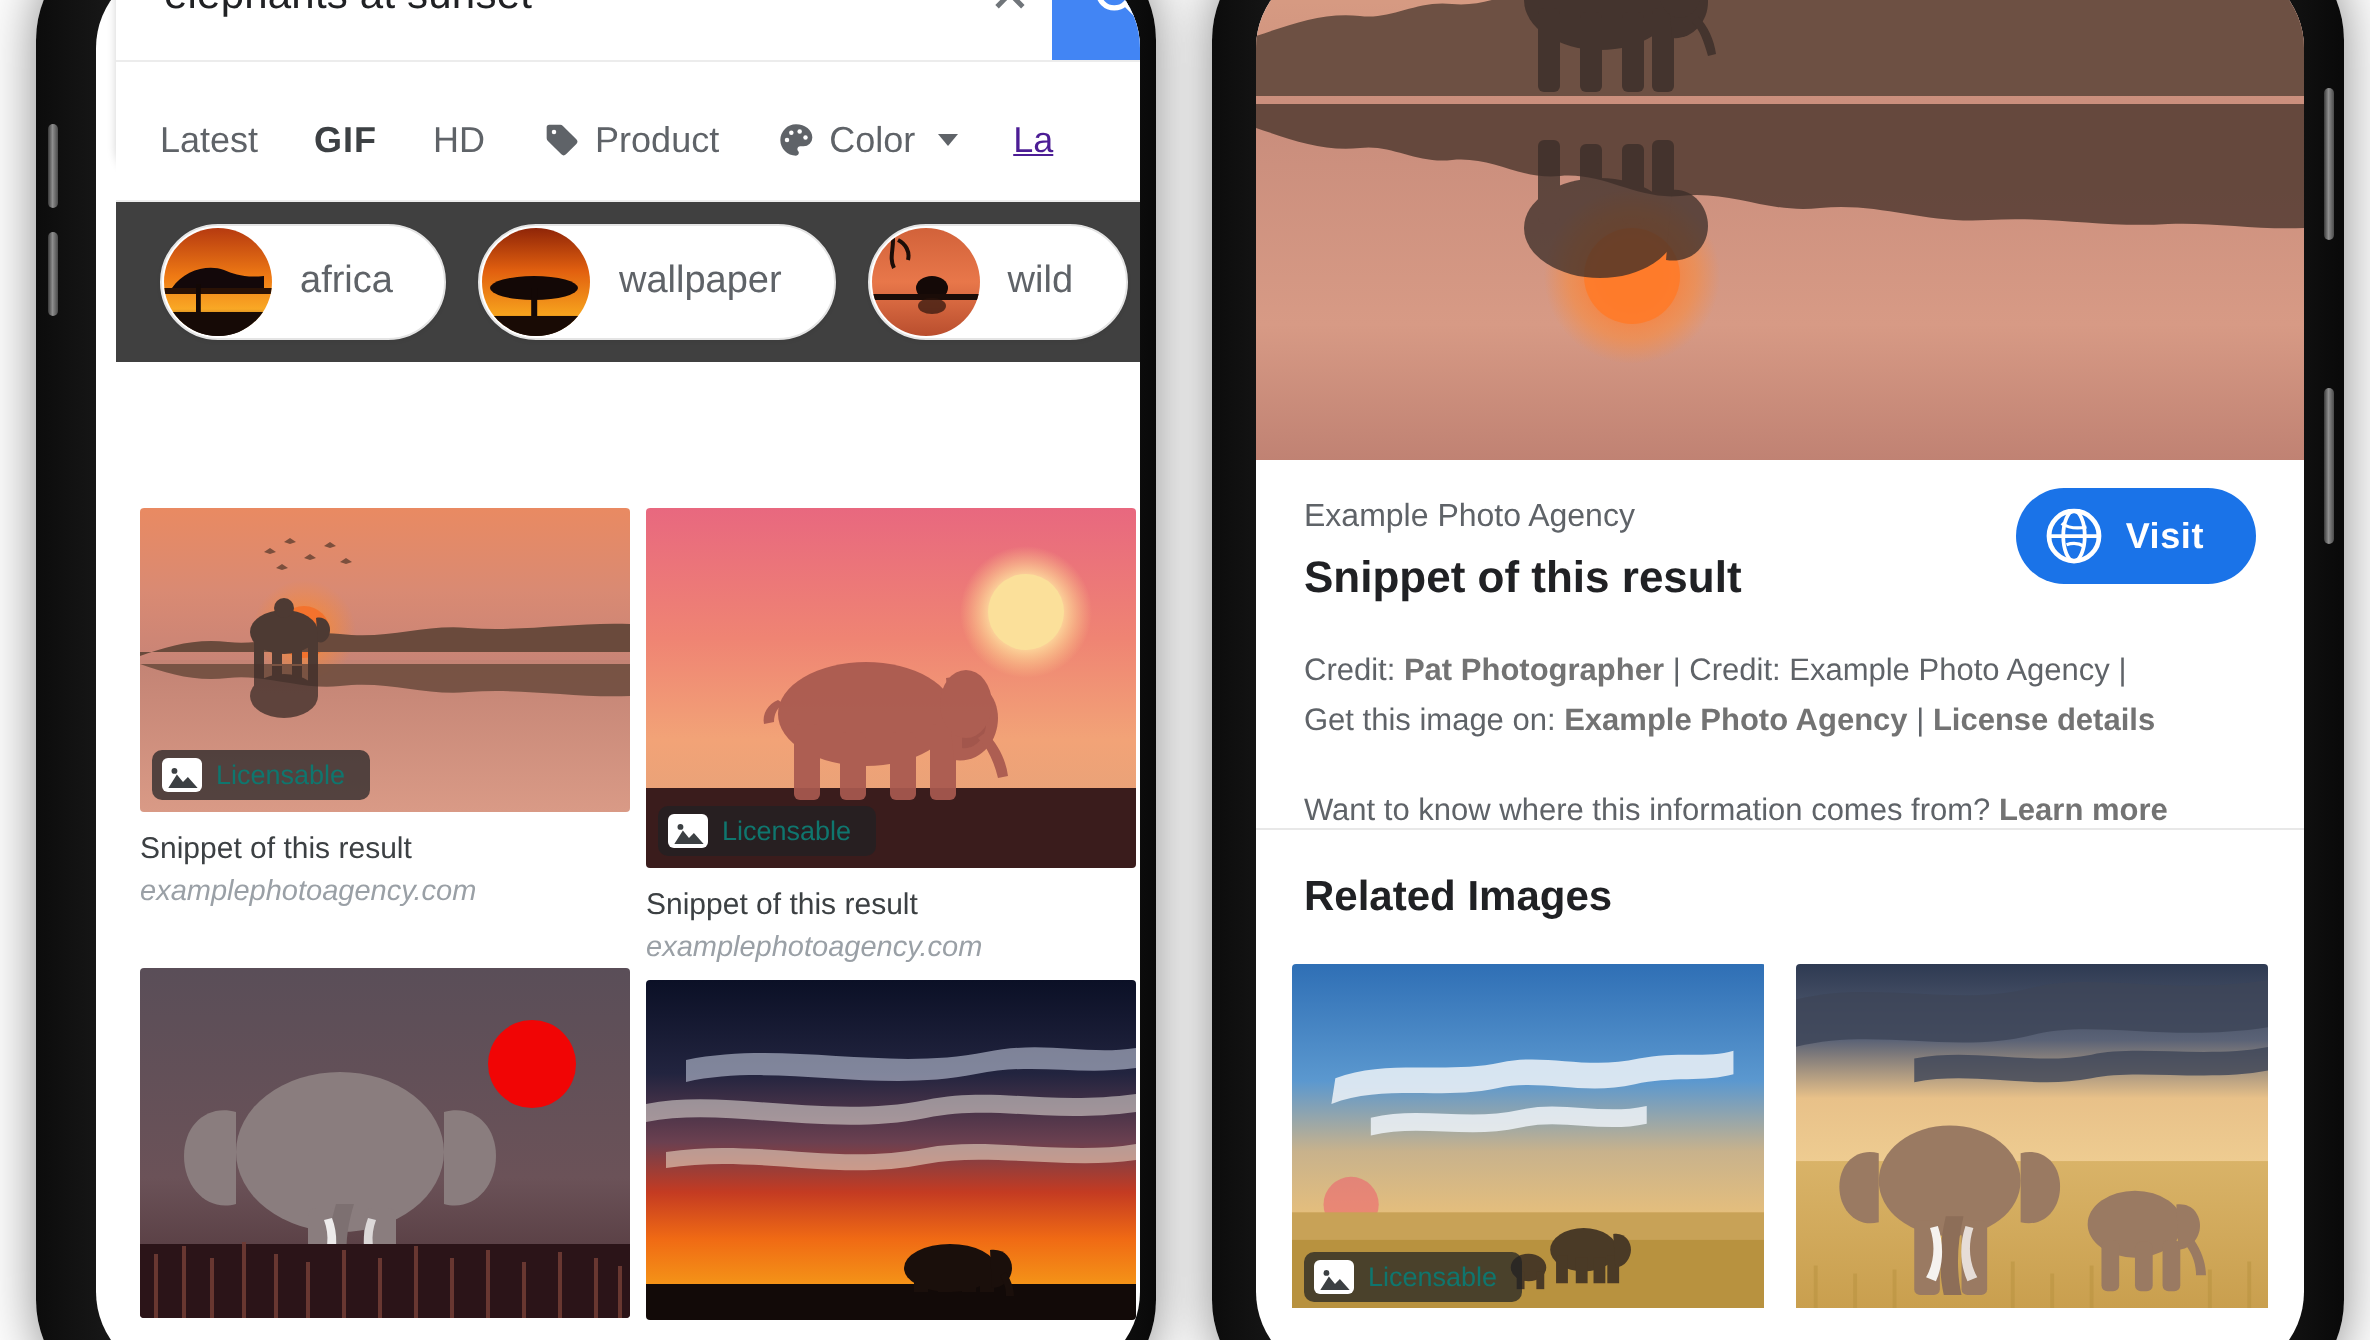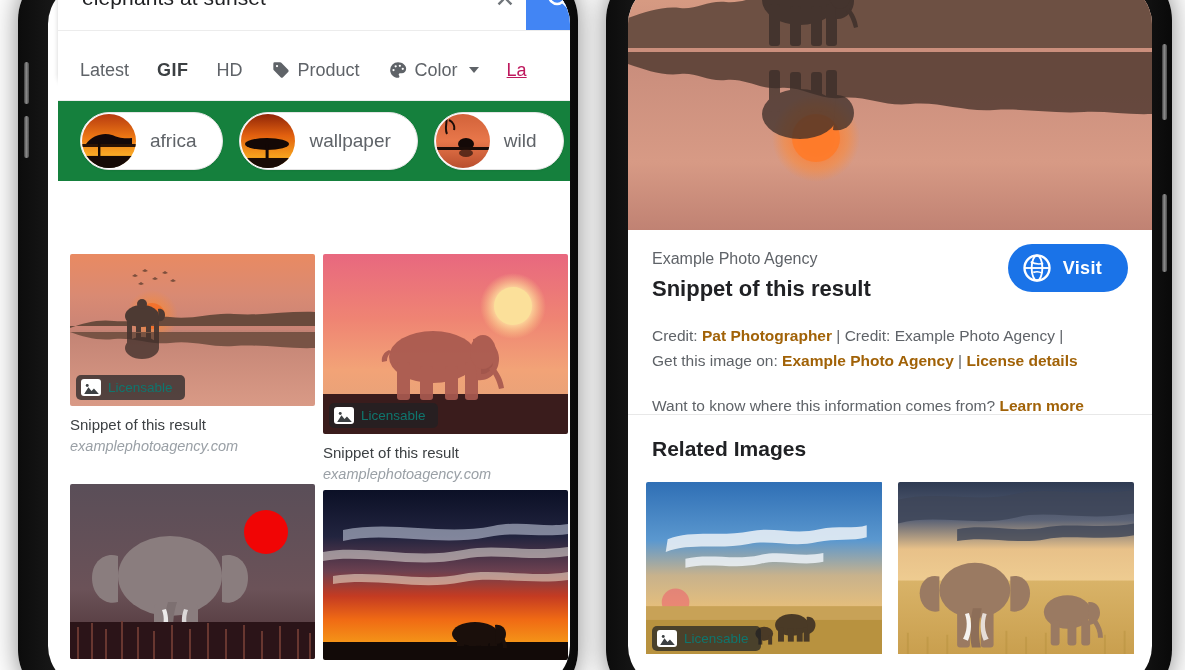--- a/index.html
+++ b/index.html
@@ -48,21 +48,21 @@
 
   .filters{position:absolute;left:10px;right:-22px;top:58px;height:60px;background:#fff;
       display:flex;align-items:center;padding-left:22px;gap:0;
       border-bottom:1px solid #ededed;}
   .filt{display:flex;align-items:center;gap:7px;padding:0 19px 0 0;margin-right:9px;
       font-size:18px;color:#5f6368;white-space:nowrap;cursor:pointer;}
   .filt.gif{font-weight:bold;color:#3c4043;letter-spacing:.5px;}
   .caret{width:0;height:0;border-left:5px solid transparent;border-right:5px solid transparent;
       border-top:6px solid #5f6368;margin-left:4px;}
 
-  .chips{position:absolute;left:10px;right:-22px;top:119px;height:80px;background:#15803d;
+  .chips{position:absolute;left:10px;right:-22px;top:119px;height:80px;background:#404040;
       display:flex;align-items:center;padding-left:22px;gap:16px;}
   .chip{display:flex;align-items:center;height:56px;border:1px solid #e4e4e4;border-radius:30px;
       background:#fff;padding-right:26px;box-shadow:0 1px 2px rgba(0,0,0,.06);cursor:pointer;flex:none;}
   .chip .thumb{width:54px;height:54px;border-radius:50%;margin:0 14px 0 1px;flex:none;overflow:hidden;}
   .chip span{font-size:19px;color:#5f6368;white-space:nowrap;}
 
   .grid{position:absolute;left:10px;right:-22px;top:200px;bottom:0;padding:0 0 0 0;}
   .tile{position:absolute;}
   .tile .img{width:100%;border-radius:2px;position:relative;overflow:hidden;}
   .snippet{font-size:15px;color:#3c4043;margin-top:9px;line-height:1.35;}
@@ -78,21 +78,21 @@
   
   .hero{position:absolute;left:0;right:0;top:-40px;height:288px;overflow:hidden;}
   .detail{position:absolute;left:0;right:0;top:248px;background:#fff;padding:20px 24px 14px 24px;
       box-sizing:border-box;}
   .agency{font-size:16px;color:#5f6368;}
   .dtitle{font-size:22px;font-weight:bold;color:#202124;margin-top:8px;}
   .visit{position:absolute;right:24px;top:14px;height:48px;border-radius:26px;background:#1a73e8;
       display:flex;align-items:center;gap:11px;padding:0 26px 0 14px;cursor:pointer;}
   .visit span{font-size:18px;color:#fff;font-weight:bold;letter-spacing:.3px;}
   .meta{margin-top:22px;font-size:15.5px;color:#5f6368;line-height:1.55;}
-  .meta b{color:#a16207;font-weight:bold;}
+  .meta b{color:#737373;font-weight:bold;}
   .meta .row2{margin-top:1px;}
   .meta .row3{margin-top:21px;}
   .hr{position:absolute;left:0;right:0;top:432px;height:1px;background:#e8e8e8;}
   .related-h{position:absolute;left:24px;top:455px;font-size:21px;font-weight:bold;color:#202124;}
   .rgrid{position:absolute;left:18px;right:18px;top:500px;display:flex;gap:15px;}
   .rtile{flex:1;height:175px;border-radius:2px;position:relative;overflow:hidden;}
 
   
   .scene{position:absolute;inset:0;}
 </style>
@@ -148,21 +148,21 @@
             <svg width="20" height="20" viewBox="0 0 24 24">
               <path d="M12 2.6A9.4 9.4 0 0 0 2.6 12c0 5.2 4.2 9.4 9.4 9.4 1 0 1.7-.8 1.7-1.7 0-.45-.17-.82-.45-1.12-.26-.3-.43-.67-.43-1.08 0-.93.75-1.68 1.68-1.68h2a5.3 5.3 0 0 0 5.3-5.3C21.8 6.1 17.4 2.6 12 2.6z" fill="#5f6368"></path>
               <circle cx="6.6" cy="12" r="1.35" fill="#fff"></circle>
               <circle cx="9.2" cy="7.6" r="1.35" fill="#fff"></circle>
               <circle cx="14.2" cy="6.9" r="1.35" fill="#fff"></circle>
               <circle cx="17.7" cy="10.5" r="1.35" fill="#fff"></circle>
             </svg>
             <span>Color</span>
             <div class="caret"></div>
           </div>
-          <div class="filt" style="color:#be185d;text-decoration:underline;">
+          <div class="filt" style="color:#4c1d95;text-decoration:underline;">
             <span>La</span>
           </div>
         </div>
 
         <div class="chips">
           <div class="chip">
             <div class="thumb">
               <svg viewBox="0 0 54 54" width="54" height="54">
                 <defs>
                     <linearGradient id="cg1" x1="0" y1="0" x2="0" y2="1">

